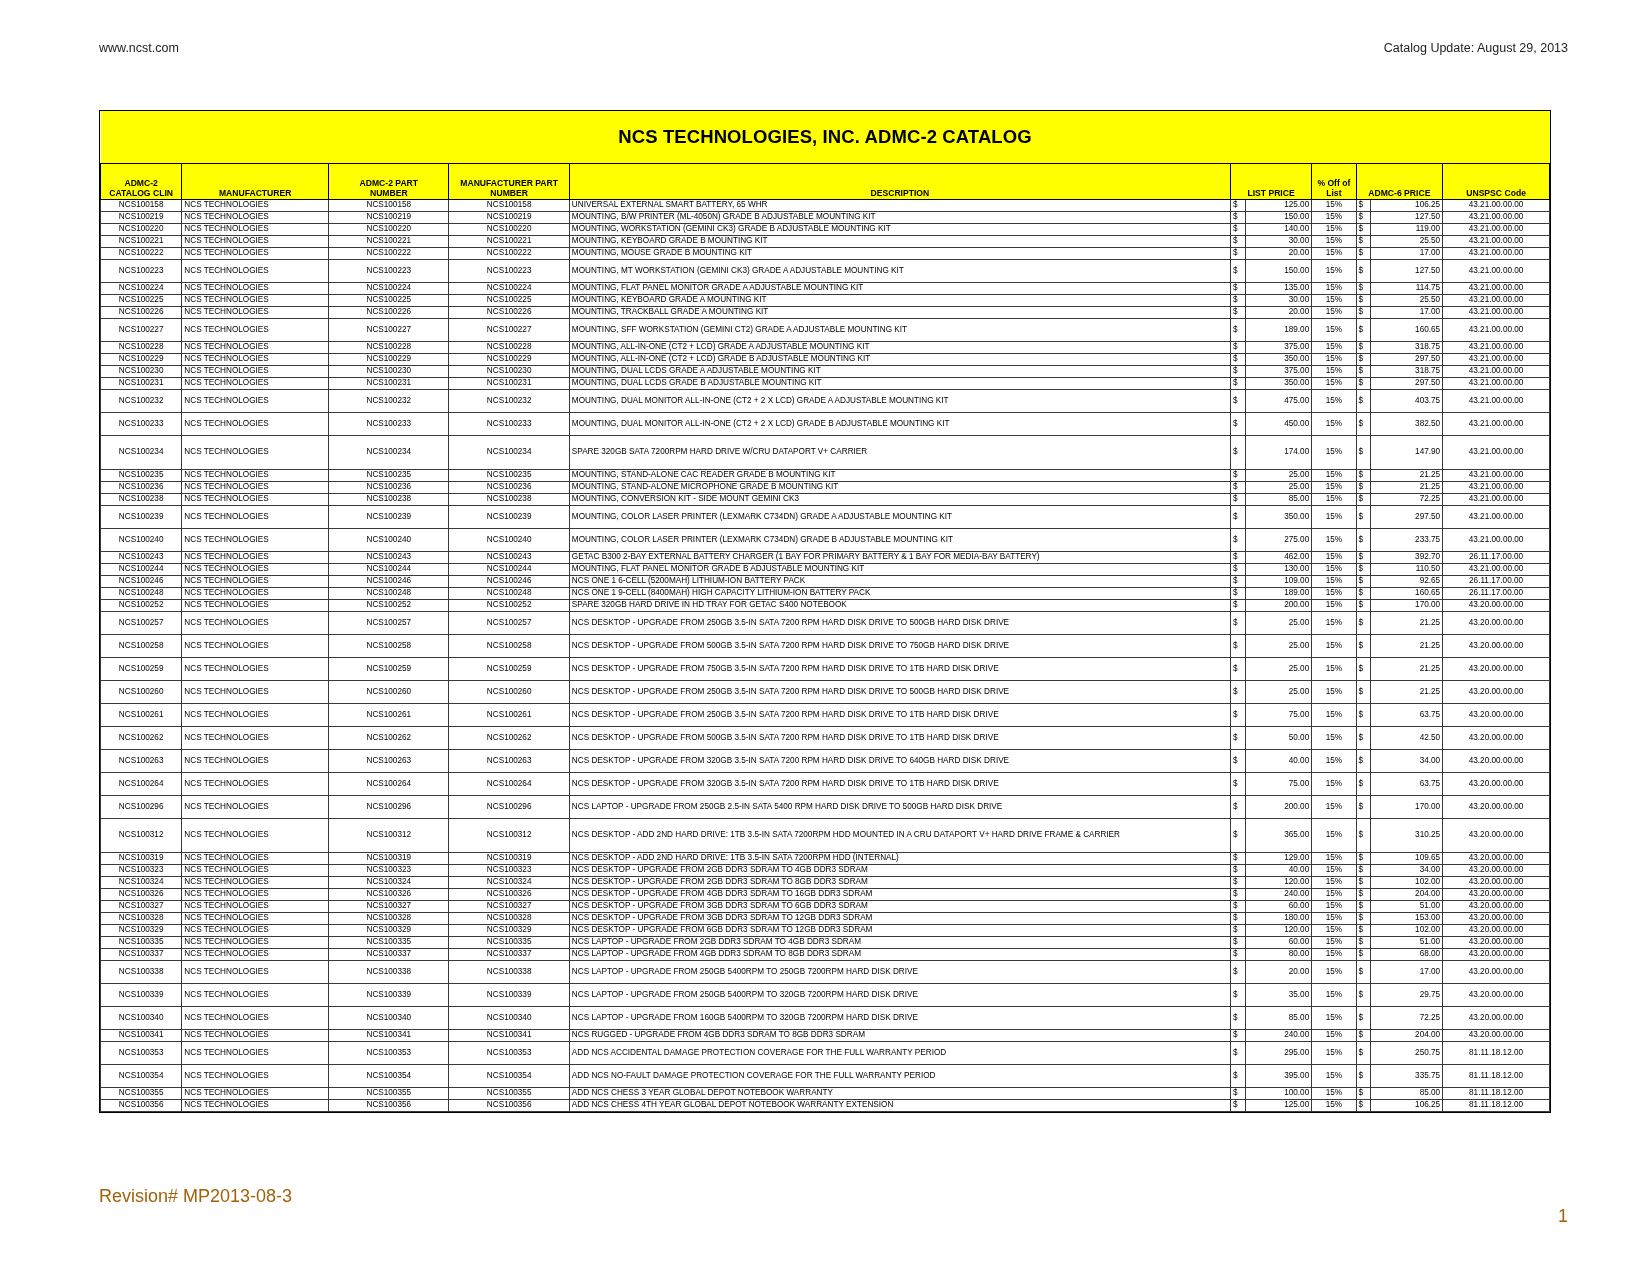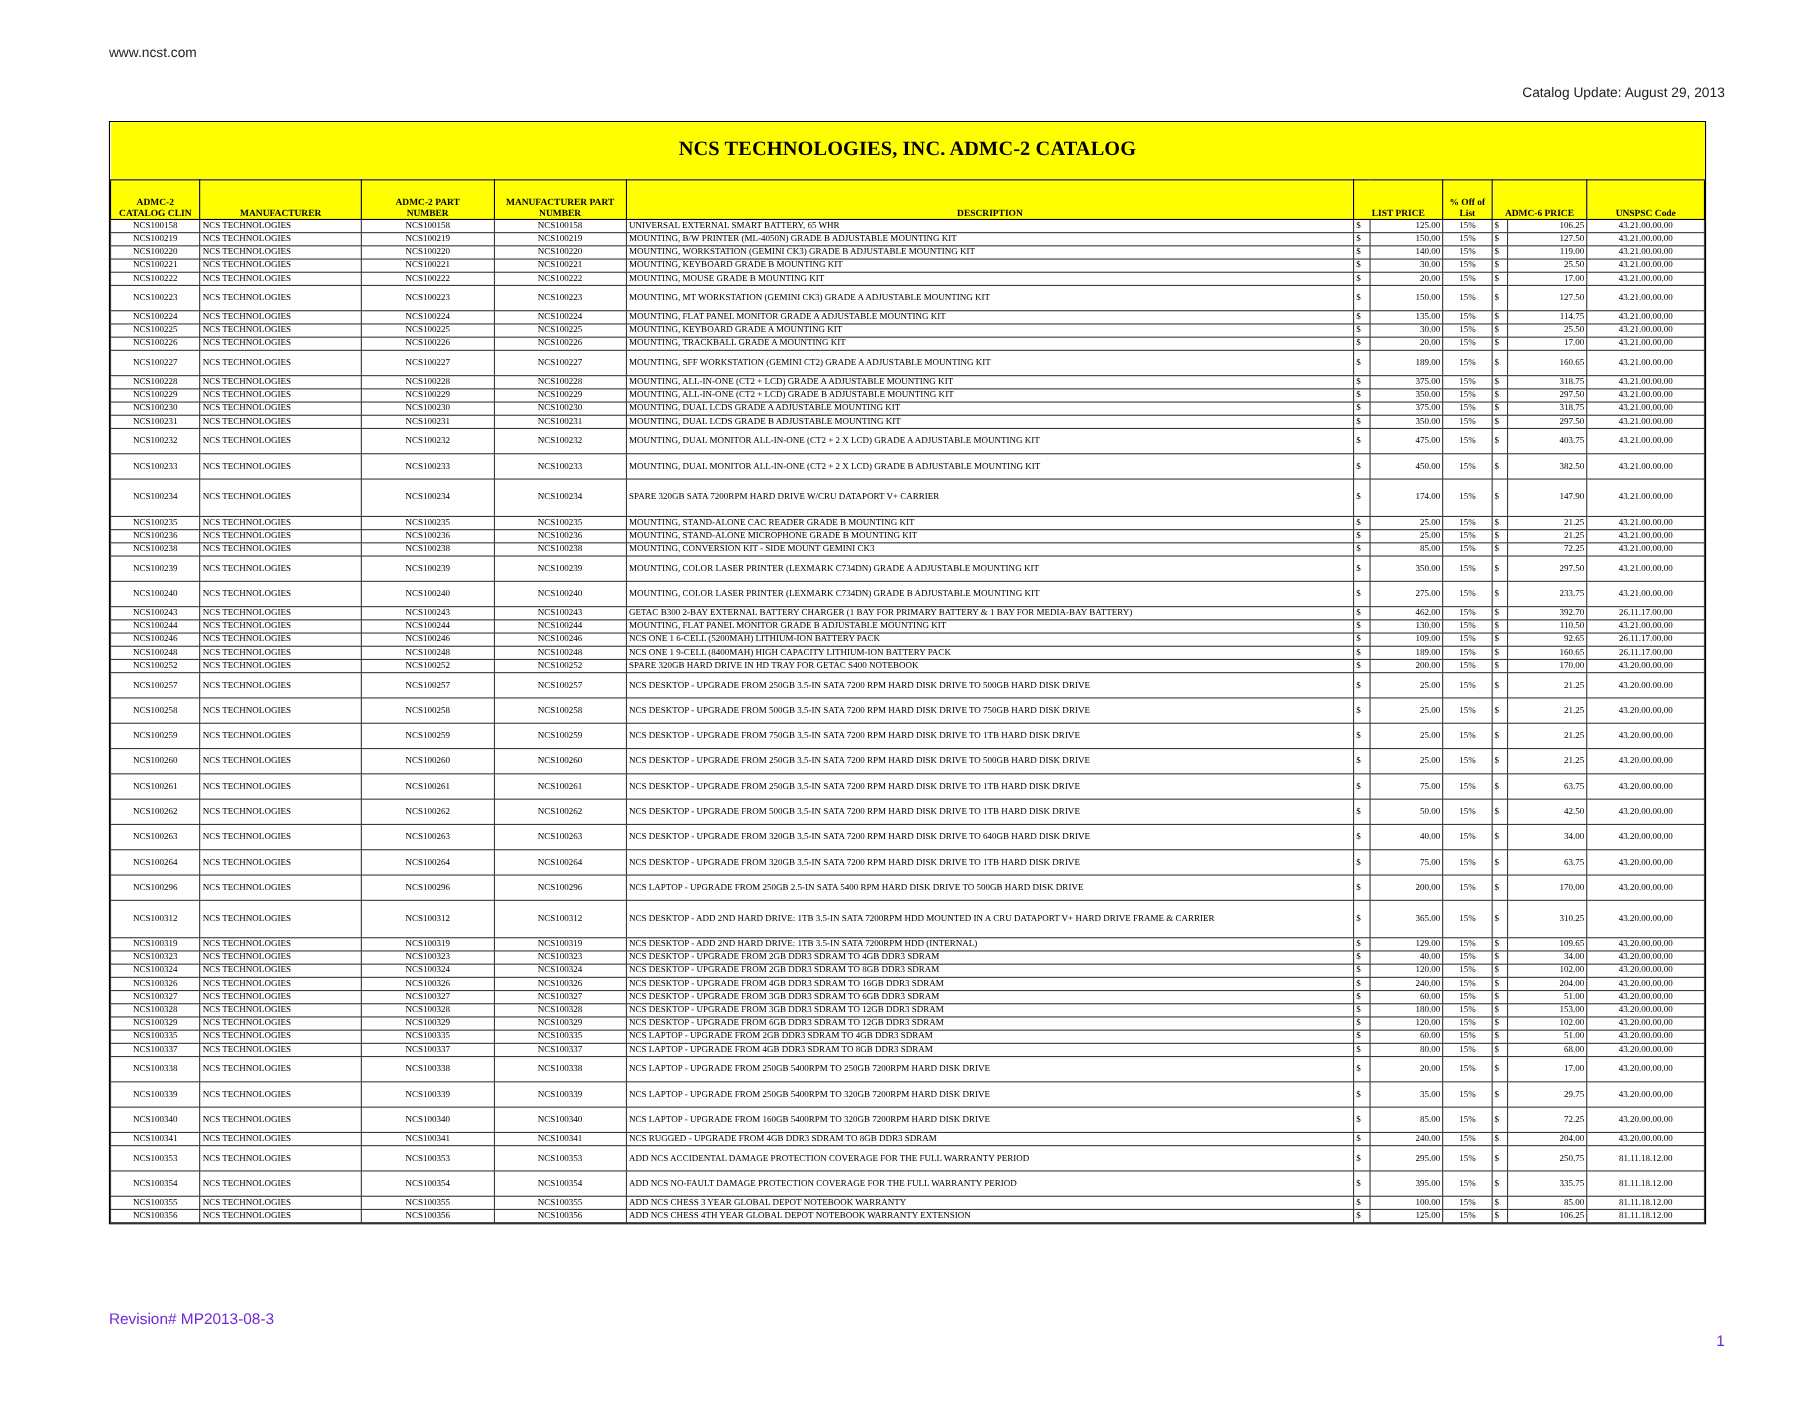--- a/index.html
+++ b/index.html
@@ -24,47 +24,46 @@
     padding-left: 16px;
   }
   .hdr {
     position: absolute;
     top: 41px;
     font-size: 12.5px;
     color: #222222;
     white-space: nowrap;
   }
   .hdr-left  { left: 99px; }
-  .hdr-right { right: 99px; margin-top: 36px; }
+  .hdr-right { right: 99px; }
 
   .ftr {
     position: absolute;
     bottom: 48px;
-    font-size: 14px;
-    color: #6d28d9;
+    font-size: 18px;
+    color: #a16207;
     white-space: nowrap;
   }
   .ftr-left { left: 99px; bottom: 68px; }
   .ftr-right { right: 99px; bottom: 48px; }
 
   .table-wrap {
     position: absolute;
     left: 99px;
     top: 110px;
     width: 1452px;
     border: 1.5px solid #000;
     box-sizing: border-box;
   }
   table.catalog {
     border-collapse: collapse;
     width: 100%;
     table-layout: fixed;
     font-size: 8.2px;
     line-height: 1.08;
-    font-family: Liberation Serif, serif;
   }
   table.catalog td, table.catalog th {
     border: 0.75px solid #3a3a3a;
     padding: 0 2px;
     vertical-align: middle;
     overflow: hidden;
     white-space: nowrap;
     font-weight: normal;
   }
   

